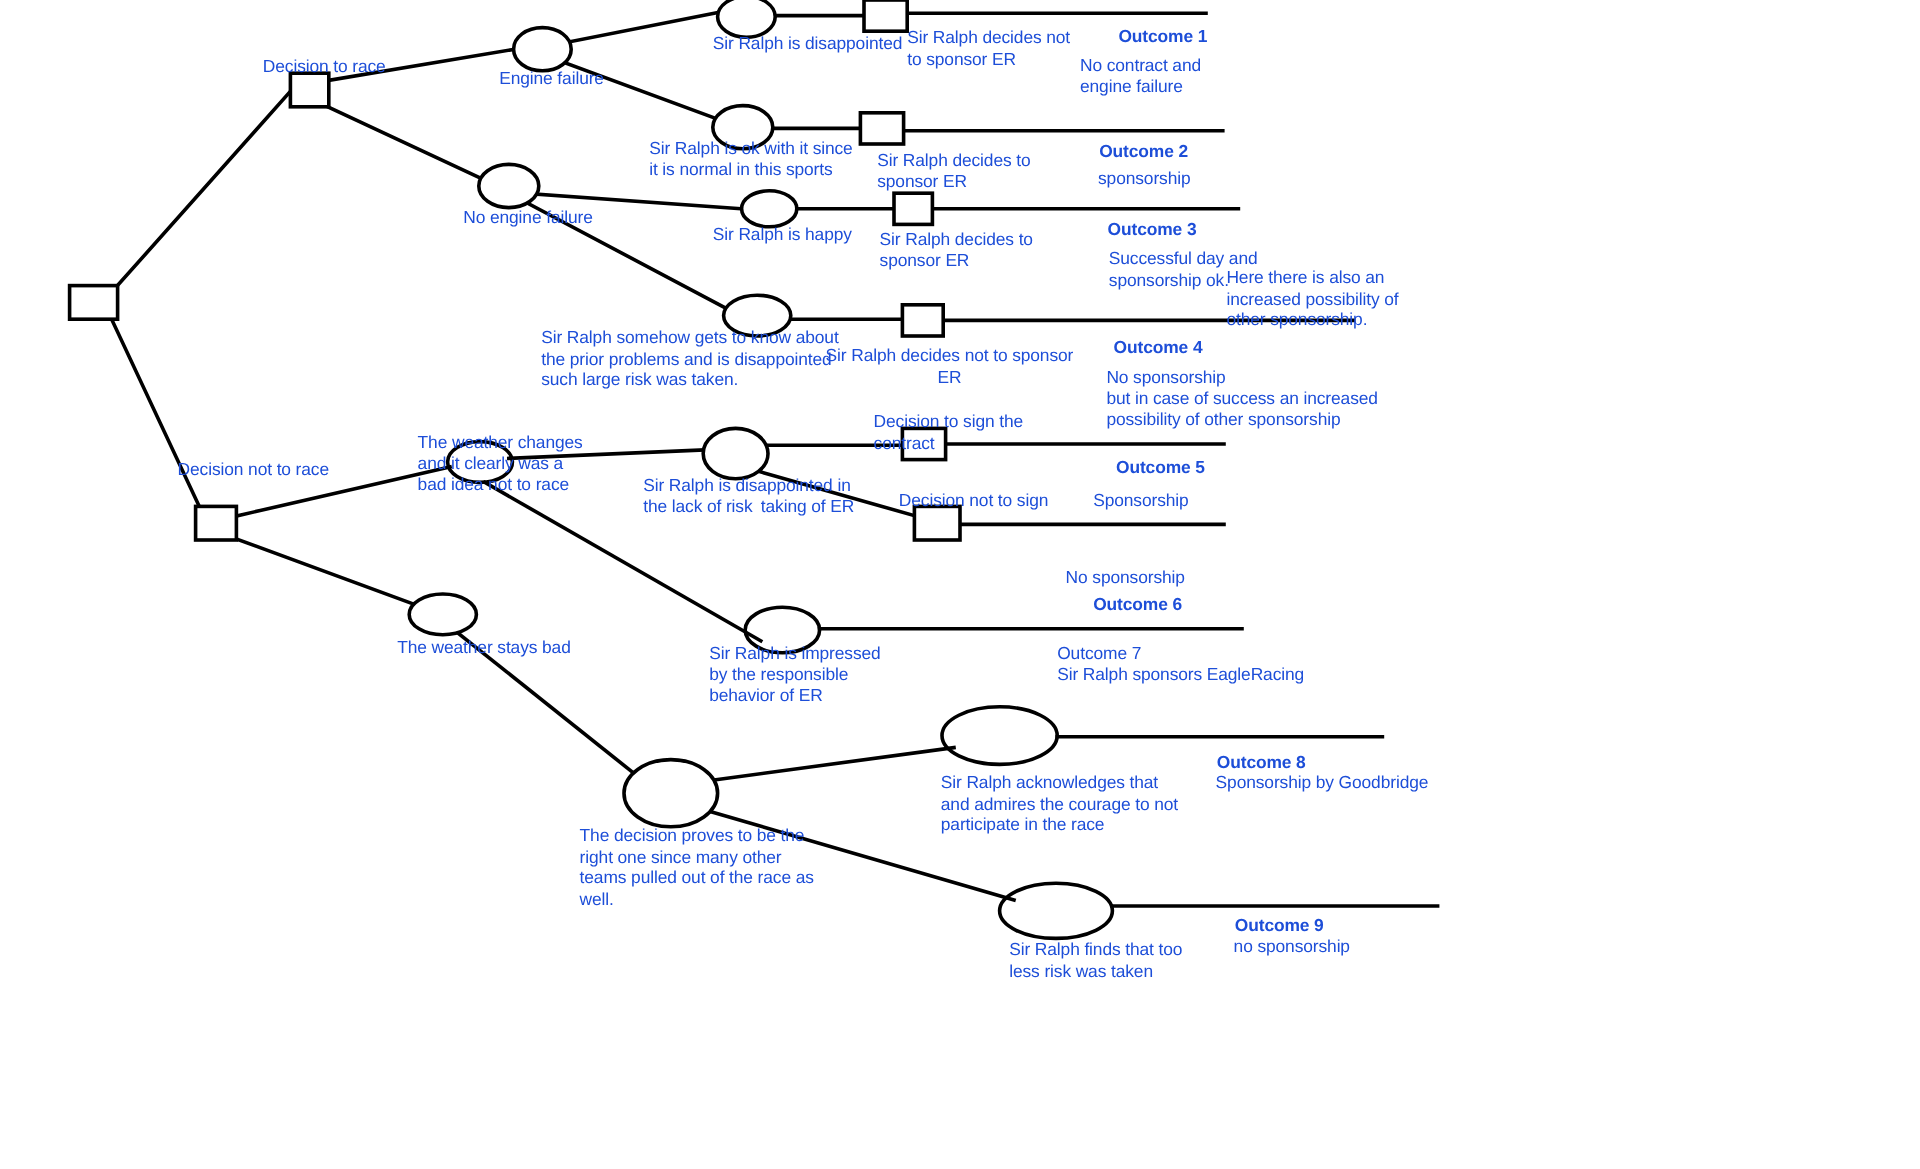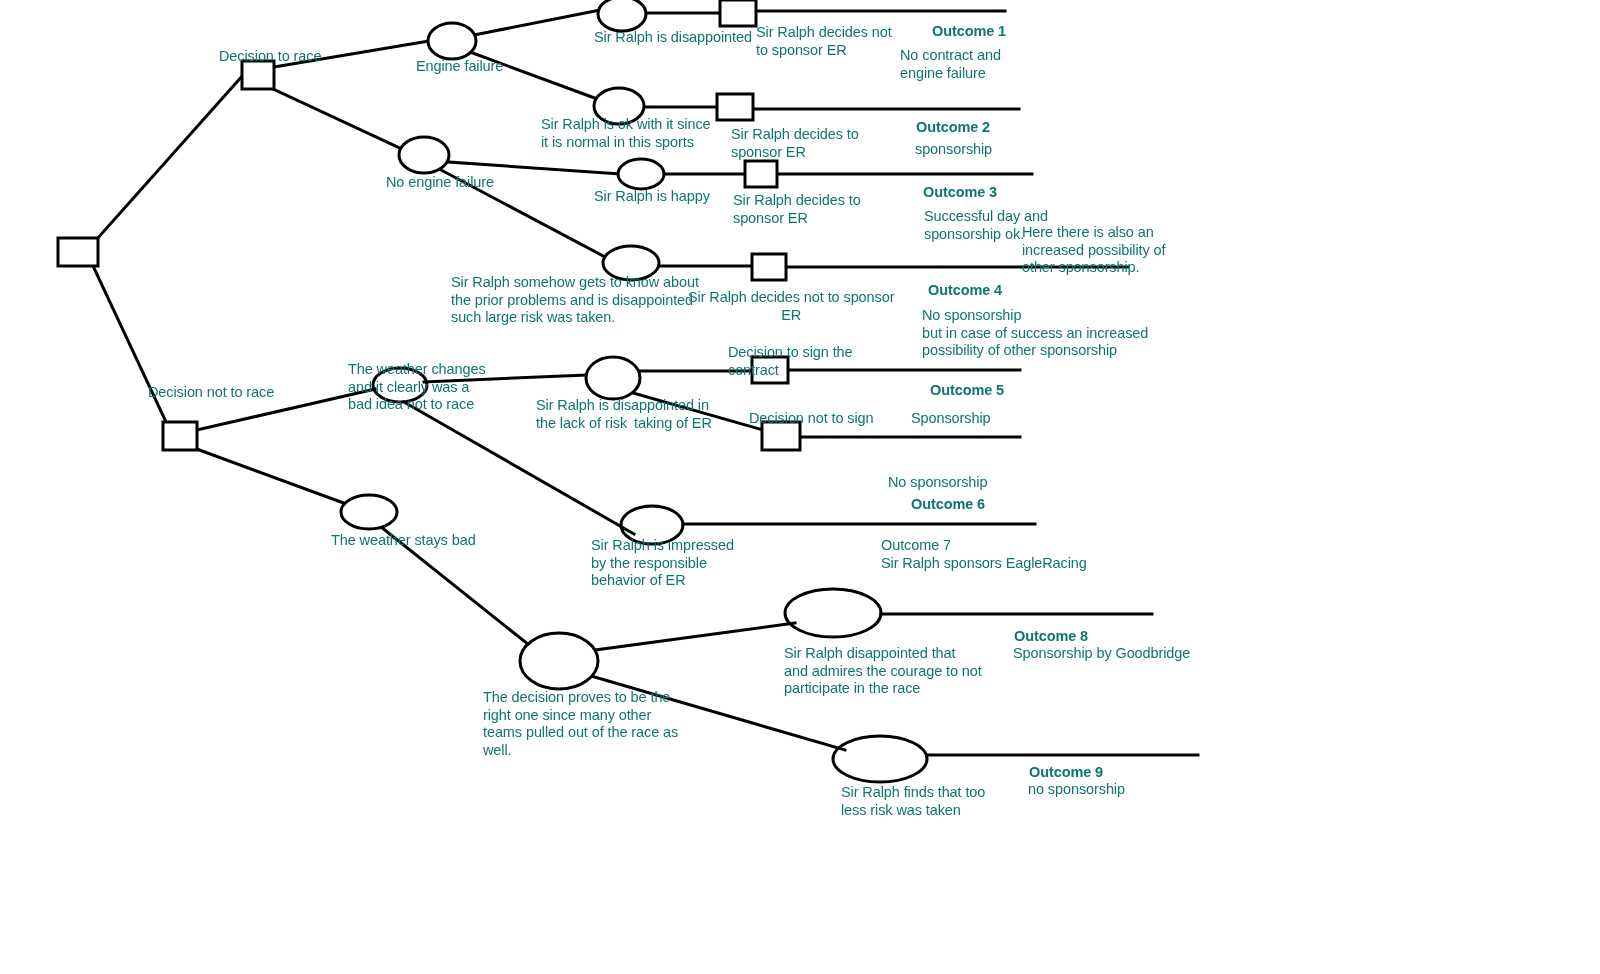--- a/index.html
+++ b/index.html
@@ -20,21 +20,21 @@
     left: 0;
     top: 0;
     width: 1600px;
     height: 974px;
   }
   .lbl {
     position: absolute;
     font-family: "Liberation Sans", sans-serif;
     font-size: 14.5px;
     line-height: 17.5px;
-    color: #0f766e;
+    color: #1d4ed8;
     white-space: pre-line;
     letter-spacing: -0.1px;
   }
   .lbl.bold {
     font-weight: bold;
   }
 </style>
 </head>
 <body>
 
@@ -181,21 +181,21 @@
 behavior of ER</div>
 
   <div class="lbl" style="left:881px; top:537px;">Outcome 7</div>
   <div class="lbl" style="left:881px; top:555px;">Sir Ralph sponsors EagleRacing</div>
 
   <div class="lbl" style="left:443px; top:689px;margin-left:40px;">The decision proves to be the
 right one since many other
 teams pulled out of the race as
 well.</div>
 
-  <div class="lbl" style="left:784px; top:645px;">Sir Ralph disappointed that
+  <div class="lbl" style="left:784px; top:645px;">Sir Ralph acknowledges that
 and admires the courage to not
 participate in the race</div>
 
   <div class="lbl bold" style="left:1014px; top:628px;">Outcome 8</div>
   <div class="lbl" style="left:1013px; top:645px;text-align:center;">Sponsorship by Goodbridge</div>
 
   <div class="lbl" style="left:841px; top:784px;">Sir Ralph finds that too
 less risk was taken</div>
 
   <div class="lbl bold" style="left:1029px; top:764px;">Outcome 9</div>

